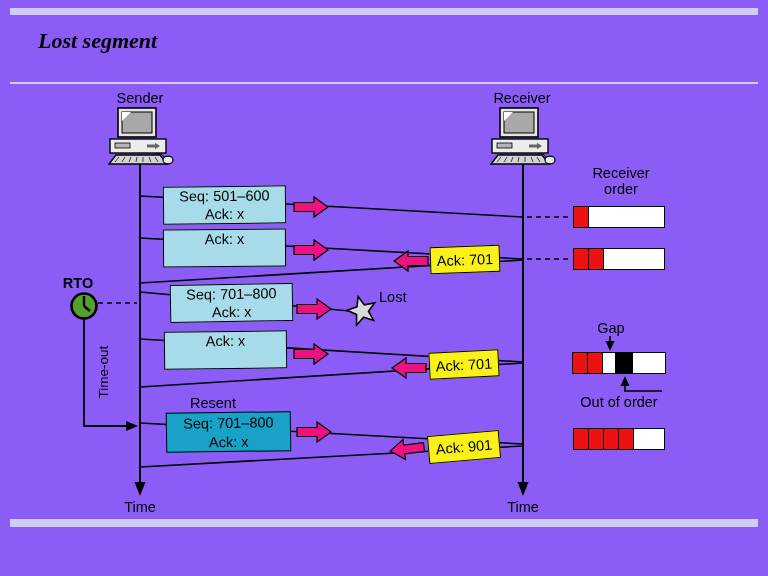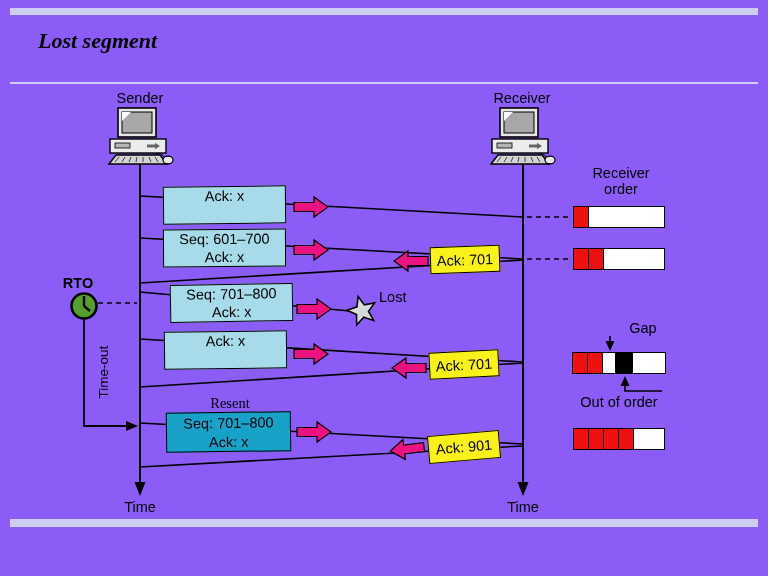--- a/index.html
+++ b/index.html
@@ -11,26 +11,26 @@
   .rule{position:absolute;left:10px;top:82px;width:748px;height:2px;background:var(--lavender);}
   .title{position:absolute;left:38px;top:28px;font-family:"Liberation Serif",serif;
          font-weight:bold;font-style:italic;font-size:22px;}
   .lbl{position:absolute;font-size:14.5px;text-align:center;}
   .sender-lbl{left:108px;top:90px;width:64px;}
   .receiver-lbl{left:486px;top:90px;width:72px;}
   .time-lbl-left{left:118px;top:499px;width:44px;}
   .time-lbl-right{left:501px;top:499px;width:44px;}
   .rto-lbl{left:60px;top:275px;width:36px;font-weight:bold;}
   .lost-lbl{left:379px;top:289px;width:40px;text-align:left;}
-  .gap-lbl{left:595px;top:320px;width:32px;margin-left:32px;}
+  .gap-lbl{left:595px;top:320px;width:32px;}
   .ooo-lbl{left:572px;top:394px;width:94px;}
   .rbuf-lbl{left:576px;top:165px;width:90px;line-height:16px;}
   .timeout-lbl{left:69px;top:364px;width:70px;height:16px;transform:rotate(-90deg);
                transform-origin:center;font-size:13.5px;text-align:center;}
-  .resent-lbl{left:198px;top:395px;width:64px;font-family:Liberation Serif, serif;}
+  .resent-lbl{left:181px;top:395px;width:64px;}
   .seg{position:absolute;border:1.6px solid #000;background:var(--seg_fill);
        text-align:center;font-size:14.5px;line-height:17.5px;padding-top:1px;box-sizing:border-box;}
   .seg.s1{left:163px;top:186px;width:123px;height:38px;transform:rotate(-0.6deg);}
   .seg.s2{left:163px;top:229px;width:123px;height:38px;transform:rotate(-0.4deg);}
   .seg.s3{left:170px;top:284px;width:123px;height:38px;transform:rotate(-1deg);}
   .seg.s4{left:164px;top:331px;width:123px;height:38px;transform:rotate(-0.6deg);}
   .seg.resent{left:166px;top:412px;width:125px;height:40px;background:var(--resent_fill);
               transform:rotate(-0.8deg);line-height:18.5px;}
   .ackbox{position:absolute;border:1.6px solid #000;background:var(--ack_fill);
           font-size:14.5px;display:flex;align-items:center;justify-content:center;box-sizing:border-box;}
@@ -140,24 +140,24 @@
       <polygon points="625,376 620.5,386 629.5,386" fill="#000"></polygon>
     </g>
   </svg>
 
   <div class="lbl sender-lbl">Sender</div>
   <div class="lbl receiver-lbl">Receiver</div>
   <div class="lbl time-lbl-left">Time</div>
   <div class="lbl time-lbl-right">Time</div>
 
   <div class="seg s1">
+    <div>Seq: 501–600</div>
     <div>Ack: x</div>
   </div>
   <div class="seg s2">
-    <div>Seq: 601–700</div>
     <div>Ack: x</div>
   </div>
   <div class="seg s3">
     <div>Seq: 701–800</div>
     <div>Ack: x</div>
   </div>
   <div class="seg s4">
     <div>Ack: x</div>
   </div>
   <div class="lbl resent-lbl">Resent</div>

